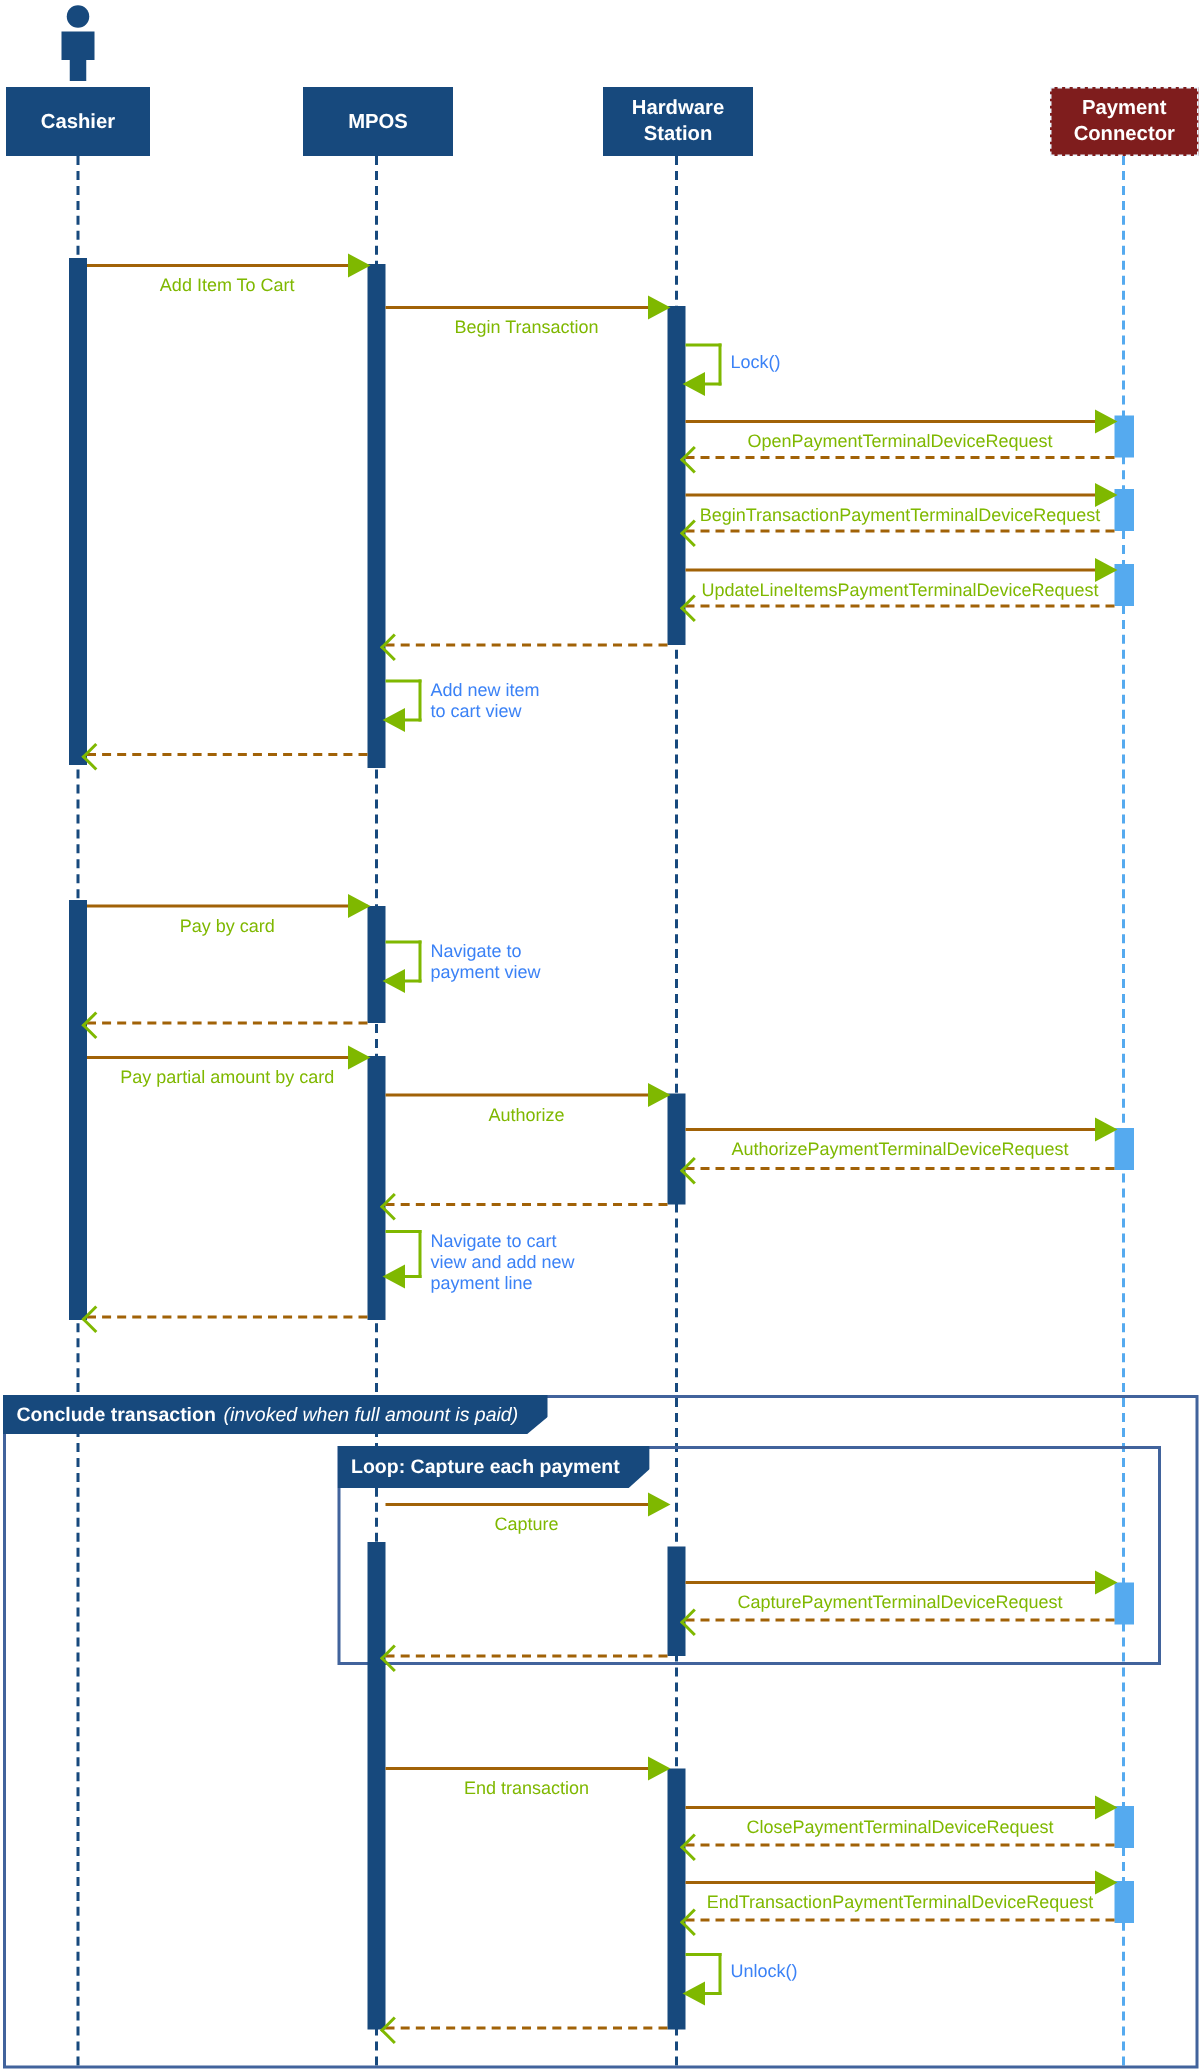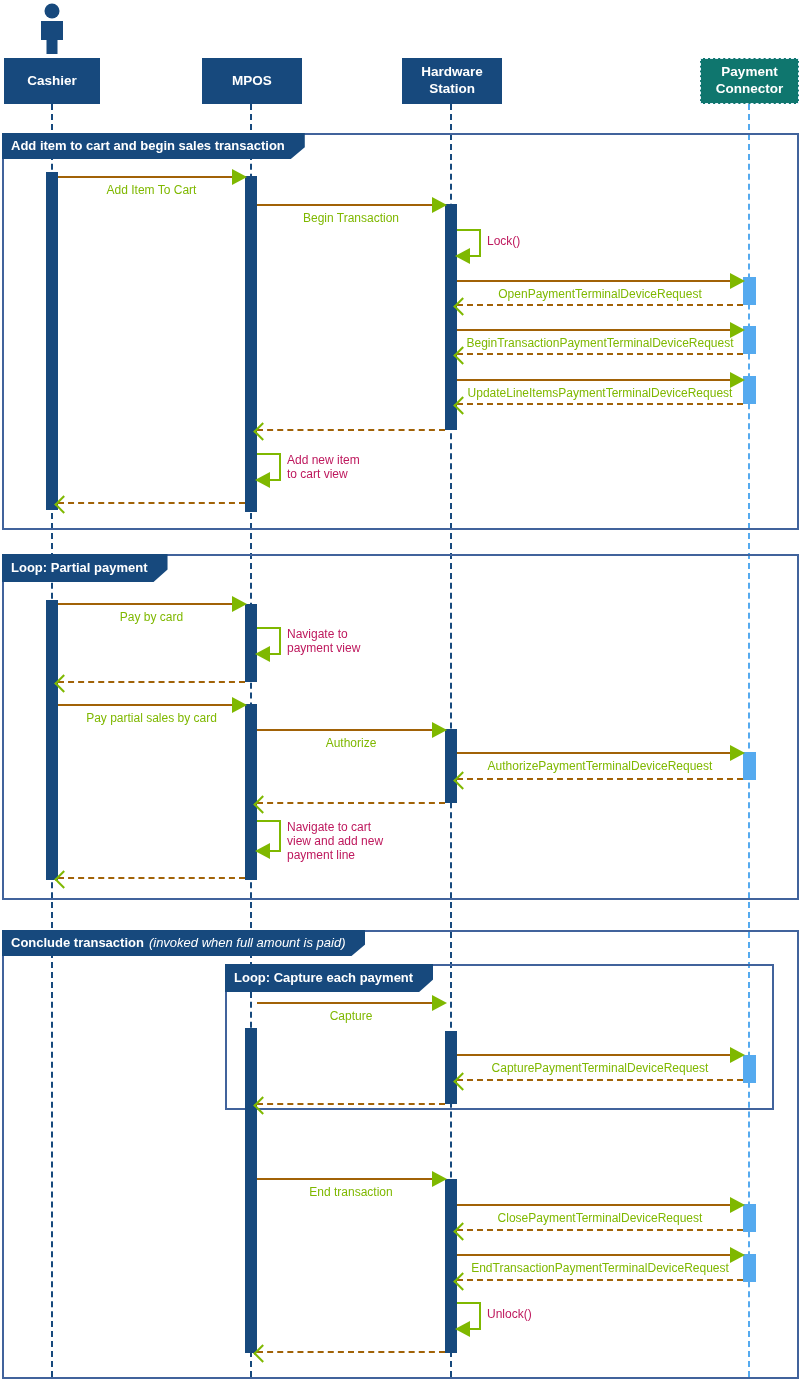--- a/index.html
+++ b/index.html
@@ -5,21 +5,21 @@
   html,body{margin:0;padding:0;background:#fff;}
   #canvas{position:relative;width:802px;height:1381px;background:#fff;overflow:hidden;
           font-family:"Liberation Sans",sans-serif;}
   
   .lifeline{position:absolute;width:0;border-left:2px dashed #17497D;top:104px;height:1273px;}
   .lifeline.light{border-left-color:#55AAEF;}
   
   .actor-box{position:absolute;top:58px;height:46px;background:#17497D;color:#fff;
              display:flex;align-items:center;justify-content:center;text-align:center;
              font-size:13.5px;font-weight:600;line-height:1.25;}
-  .actor-box.light{background:#0f766e;border:1px dashed #EAF5FE;box-sizing:border-box;}
+  .actor-box.light{background:#7f1d1d;border:1px dashed #EAF5FE;box-sizing:border-box;}
   
   .frame{position:absolute;border:2px solid #41639C;box-sizing:border-box;}
   .tab{position:absolute;left:-2px;top:-2px;background:#17497D;color:#fff;font-size:13px;
        font-weight:bold;display:flex;align-items:center;padding:0 20px 2px 9px;box-sizing:border-box;
        clip-path:polygon(0 0,100% 0,100% 55%,calc(100% - 14px) 100%,0 100%);white-space:nowrap;}
   .tab .sub{font-weight:normal;font-style:italic;margin-left:5px;}
   
   .act{position:absolute;width:12px;background:#17497D;}
   .act.pc{width:13px;background:#55AAEF;}
   
@@ -31,21 +31,21 @@
   .ah-l{position:absolute;left:-1px;top:-6px;width:11px;height:11px;
         border-left:2px solid #7FB800;border-bottom:2px solid #7FB800;transform:rotate(45deg);}
   .msg-label{position:absolute;top:5px;left:0;right:0;text-align:center;color:#7FB800;
              font-size:12px;white-space:nowrap;}
   
   .selfloop{position:absolute;width:24px;height:28px;box-sizing:border-box;
             border-top:2px solid #7FB800;border-right:2px solid #7FB800;border-bottom:2px solid #7FB800;}
   .ah-self{position:absolute;left:-2px;bottom:-9px;width:0;height:0;
            border-top:8px solid transparent;border-bottom:8px solid transparent;
            border-right:15px solid #7FB800;}
-  .self-label{position:absolute;color:#be185d;font-size:12px;white-space:pre-line;line-height:1.16;}
+  .self-label{position:absolute;color:#3b82f6;font-size:12px;white-space:pre-line;line-height:1.16;}
   .actor-figure{position:absolute;left:30px;top:2px;}
 </style>
 </head>
 <body>
 
 <div id="canvas">
 
   <div class="lifeline" style="left:51px;"></div>
   <div class="lifeline" style="left:250px;"></div>
   <div class="lifeline" style="left:450px;"></div>
@@ -64,25 +64,20 @@
   <div class="actor-box" style="left:202px;width:100px;">
     <span>MPOS</span>
   </div>
   <div class="actor-box" style="left:402px;width:100px;">
     <span>Hardware Station</span>
   </div>
   <div class="actor-box light" style="left:700px;width:99px;">
     <span>Payment Connector</span>
   </div>
 
-  <div class="frame" style="left:2px;top:133px;width:797px;height:397px;">
-    <div class="tab" style="height:26px;">
-      <span>Add item to cart and begin sales transaction</span>
-    </div>
-  </div>
 
   <div class="act" style="left:46px;top:172px;height:338px;"></div>
   <div class="act" style="left:245px;top:176px;height:336px;"></div>
   <div class="act" style="left:445px;top:204px;height:226px;"></div>
   <div class="act pc" style="left:743px;top:277px;height:28px;"></div>
   <div class="act pc" style="left:743px;top:326px;height:28px;"></div>
   <div class="act pc" style="left:743px;top:376px;height:28px;"></div>
 
   <div class="msg" style="left:58px;top:176px;width:187px;">
     <span class="ah-r"></span>
@@ -126,25 +121,20 @@
   </div>
   <div class="selfloop" style="left:257px;top:453px;">
     <span class="ah-self"></span>
   </div>
   <div class="self-label" style="left:287px;top:454px;">Add new item
 to cart view</div>
   <div class="msg dashed" style="left:58px;top:502px;width:187px;">
     <span class="ah-l"></span>
   </div>
 
-  <div class="frame" style="left:2px;top:554px;width:797px;height:346px;">
-    <div class="tab" style="height:28px;">
-      <span>Loop: Partial payment</span>
-    </div>
-  </div>
 
   <div class="act" style="left:46px;top:600px;height:280px;"></div>
   <div class="act" style="left:245px;top:604px;height:78px;"></div>
   <div class="act" style="left:245px;top:704px;height:176px;"></div>
   <div class="act" style="left:445px;top:729px;height:74px;"></div>
   <div class="act pc" style="left:743px;top:752px;height:28px;"></div>
 
   <div class="msg" style="left:58px;top:603px;width:187px;">
     <span class="ah-r"></span>
     <span class="msg-label">Pay by card</span>
@@ -153,21 +143,21 @@
     <span class="ah-self"></span>
   </div>
   <div class="self-label" style="left:287px;top:628px;">Navigate to
 payment view</div>
   <div class="msg dashed" style="left:58px;top:681px;width:187px;">
     <span class="ah-l"></span>
   </div>
 
   <div class="msg" style="left:58px;top:704px;width:187px;">
     <span class="ah-r"></span>
-    <span class="msg-label">Pay partial sales by card</span>
+    <span class="msg-label">Pay partial amount by card</span>
   </div>
   <div class="msg" style="left:257px;top:729px;width:188px;">
     <span class="ah-r"></span>
     <span class="msg-label">Authorize</span>
   </div>
   <div class="msg" style="left:457px;top:752px;width:286px;">
     <span class="ah-r"></span>
     <span class="msg-label">AuthorizePaymentTerminalDeviceRequest</span>
   </div>
   <div class="msg dashed" style="left:457px;top:778px;width:286px;">

